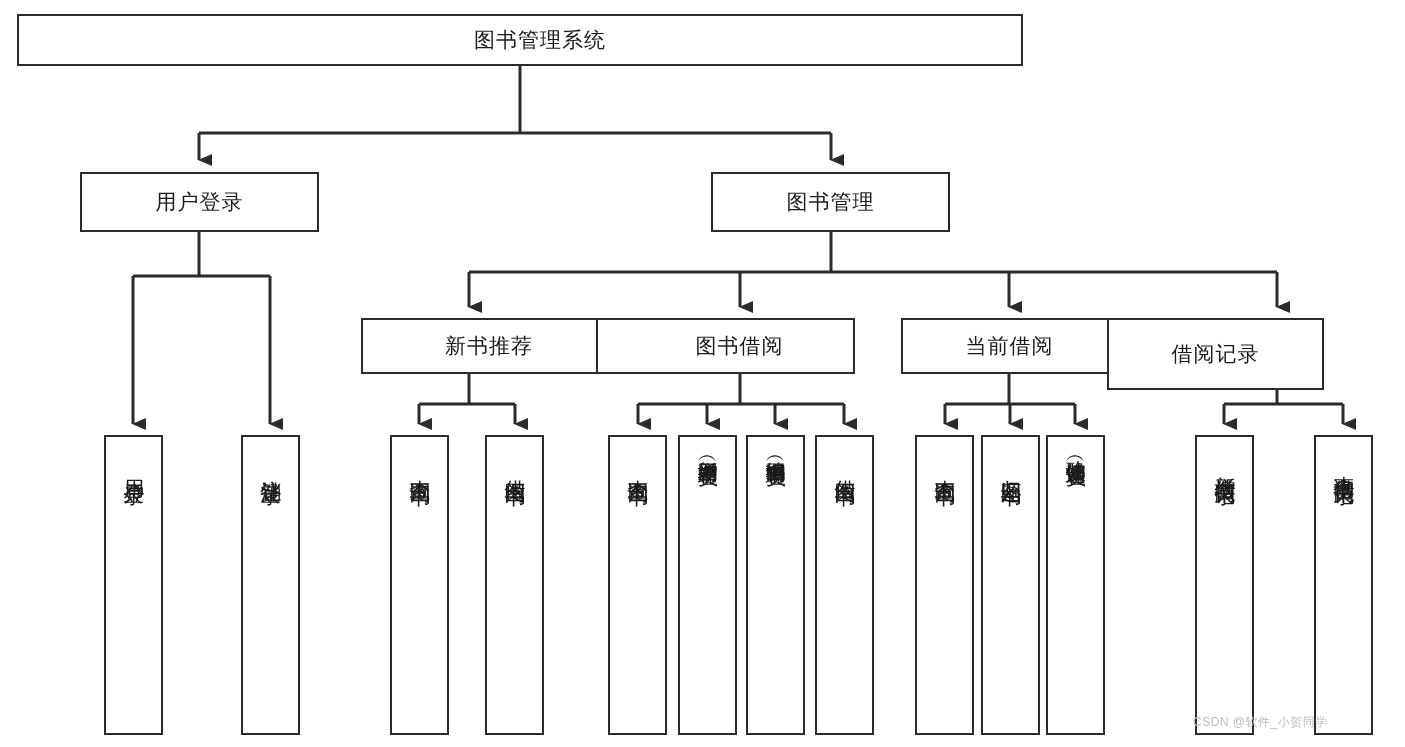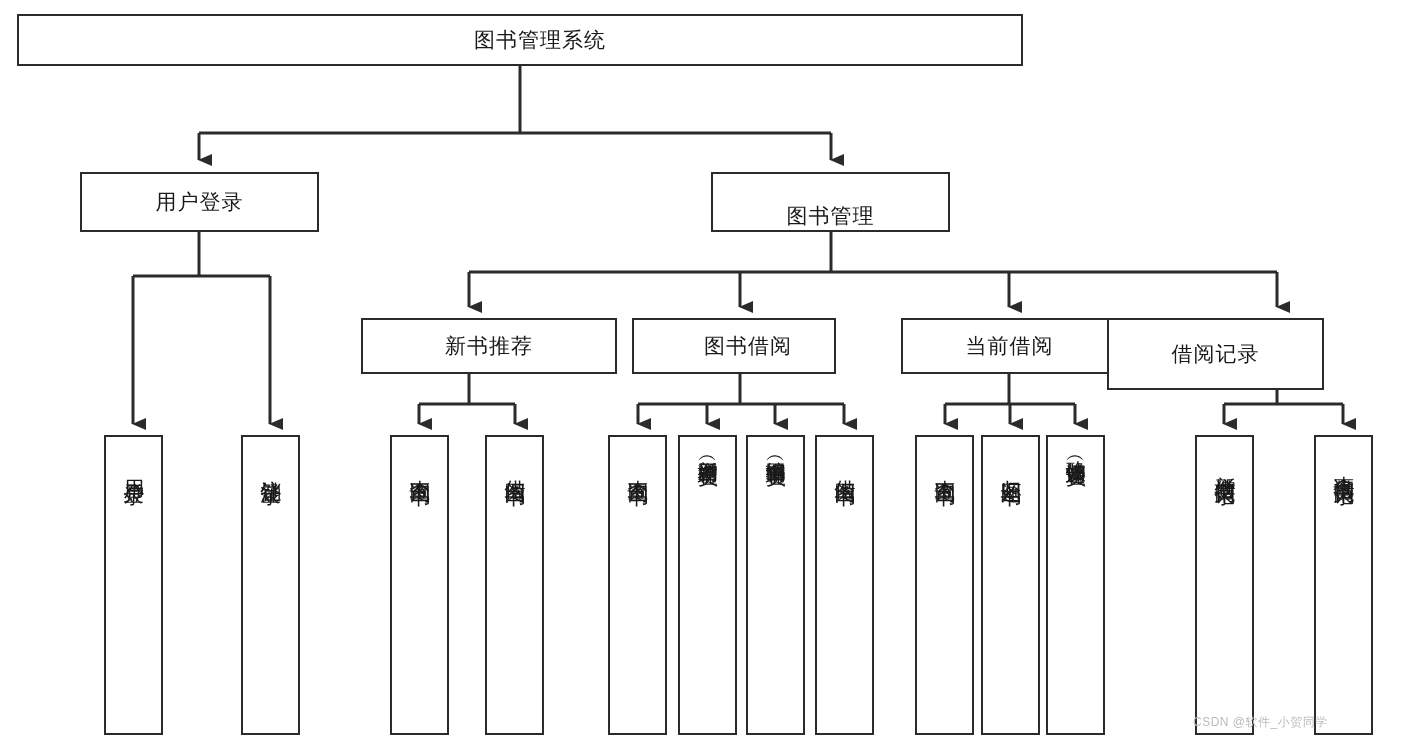--- a/index.html
+++ b/index.html
@@ -121,28 +121,28 @@
     </g>
   </svg>
 
   <div class="node node-h" style="left:17px; top:14px; width:1006px; height:52px;padding-left:40px;">
     <span>图书管理系统</span>
   </div>
 
   <div class="node node-h" style="left:80px; top:172px; width:239px; height:60px;">
     <span>用户登录</span>
   </div>
-  <div class="node node-h" style="left:711px; top:172px; width:239px; height:60px;align-items:flex-end;">
+  <div class="node node-h" style="left:711px; top:172px; width:239px; height:60px;">
     <span>图书管理</span>
   </div>
 
   <div class="node node-h" style="left:361px; top:318px; width:256px; height:56px;">
     <span>新书推荐</span>
   </div>
-  <div class="node node-h" style="left:632px; top:318px; width:204px; height:56px;padding-left:28px;">
+  <div class="node node-h" style="left:596px; top:318px; width:259px; height:56px;padding-left:28px;">
     <span>图书借阅</span>
   </div>
   <div class="node node-h" style="left:901px; top:318px; width:217px; height:56px;">
     <span>当前借阅</span>
   </div>
   <div class="node node-h" style="left:1107px; top:318px; width:217px; height:72px;">
     <span>借阅记录</span>
   </div>
 
   <div class="node node-v" style="left:104px; top:435px; width:59px; height:300px;">

